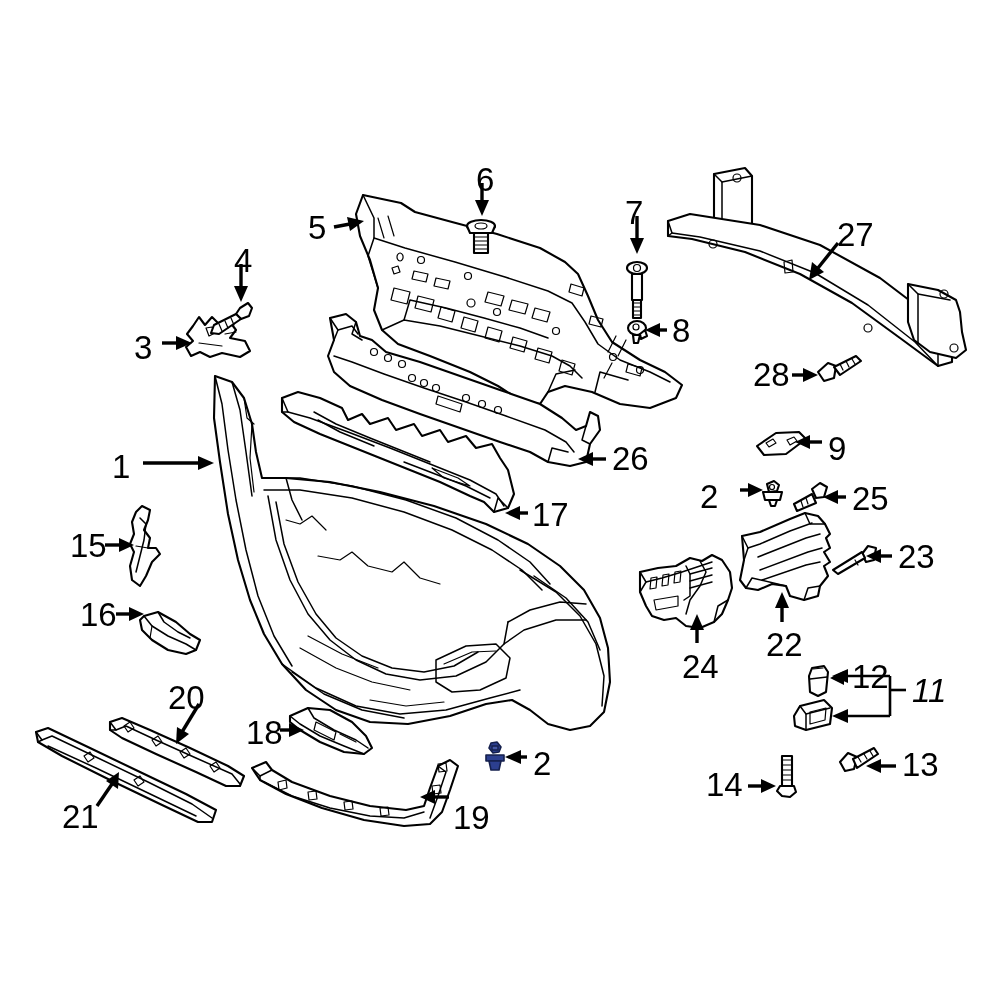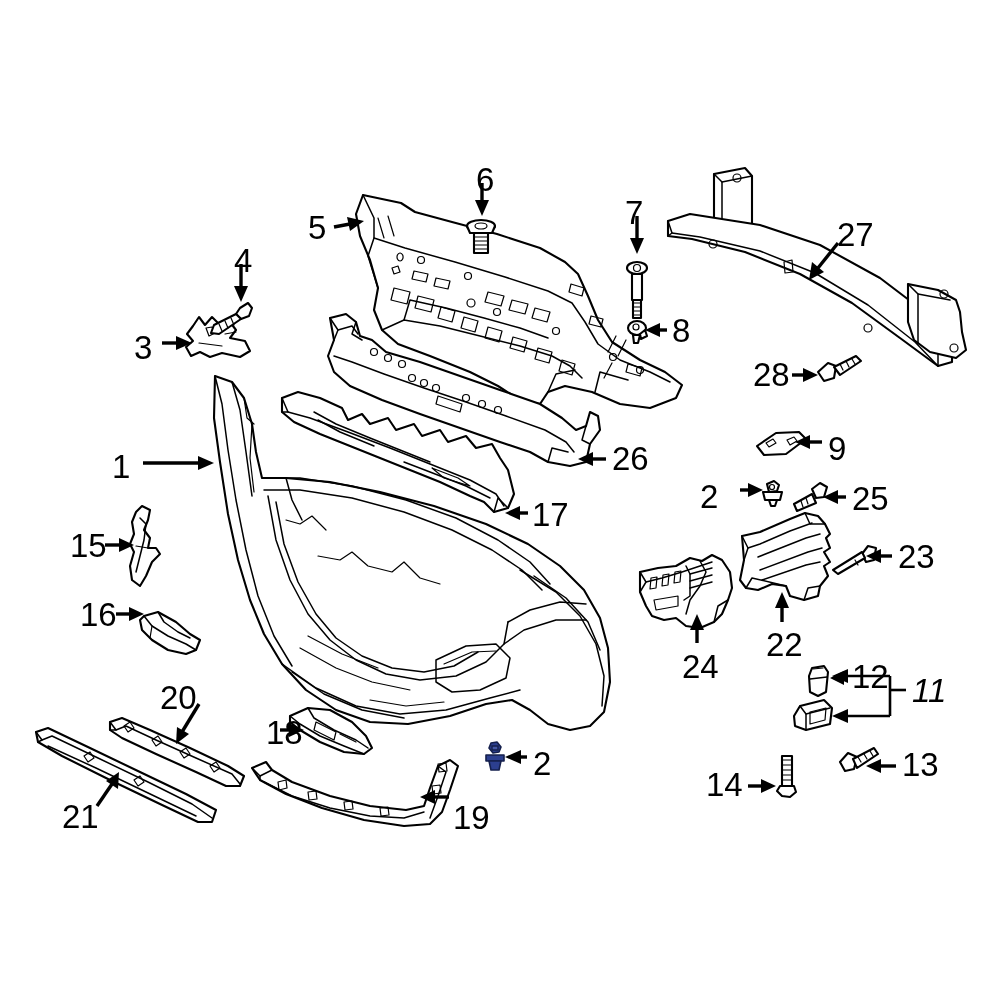--- a/index.html
+++ b/index.html
@@ -481,23 +481,23 @@
 <div class="lbl" style="left:672px;top:314px;">8</div>
 <div class="lbl" style="left:828px;top:432px;">9</div>
 <div class="lbl" style="left:700px;top:480px;">2</div>
 <div class="lbl" style="left:912px;top:674px;font-style:italic;">11</div>
 <div class="lbl" style="left:852px;top:660px;">12</div>
 <div class="lbl" style="left:902px;top:748px;">13</div>
 <div class="lbl" style="left:706px;top:768px;text-align:center;">14</div>
 <div class="lbl" style="left:70px;top:529px;">15</div>
 <div class="lbl" style="left:80px;top:598px;">16</div>
 <div class="lbl" style="left:532px;top:498px;">17</div>
-<div class="lbl" style="left:246px;top:716px;margin-left:20px;">18</div>
+<div class="lbl" style="left:246px;top:716px;">18</div>
 <div class="lbl" style="left:453px;top:782px;margin-top:19px;">19</div>
-<div class="lbl" style="left:160px;top:681px;">20</div>
+<div class="lbl" style="left:168px;top:681px;">20</div>
 <div class="lbl" style="left:62px;top:800px;">21</div>
 <div class="lbl" style="left:766px;top:628px;">22</div>
 <div class="lbl" style="left:898px;top:540px;">23</div>
 <div class="lbl" style="left:682px;top:650px;">24</div>
 <div class="lbl" style="left:852px;top:482px;">25</div>
 <div class="lbl" style="left:612px;top:442px;">26</div>
 <div class="lbl" style="left:837px;top:218px;">27</div>
 <div class="lbl" style="left:753px;top:358px;text-align:center;">28</div>
 
 </div>

